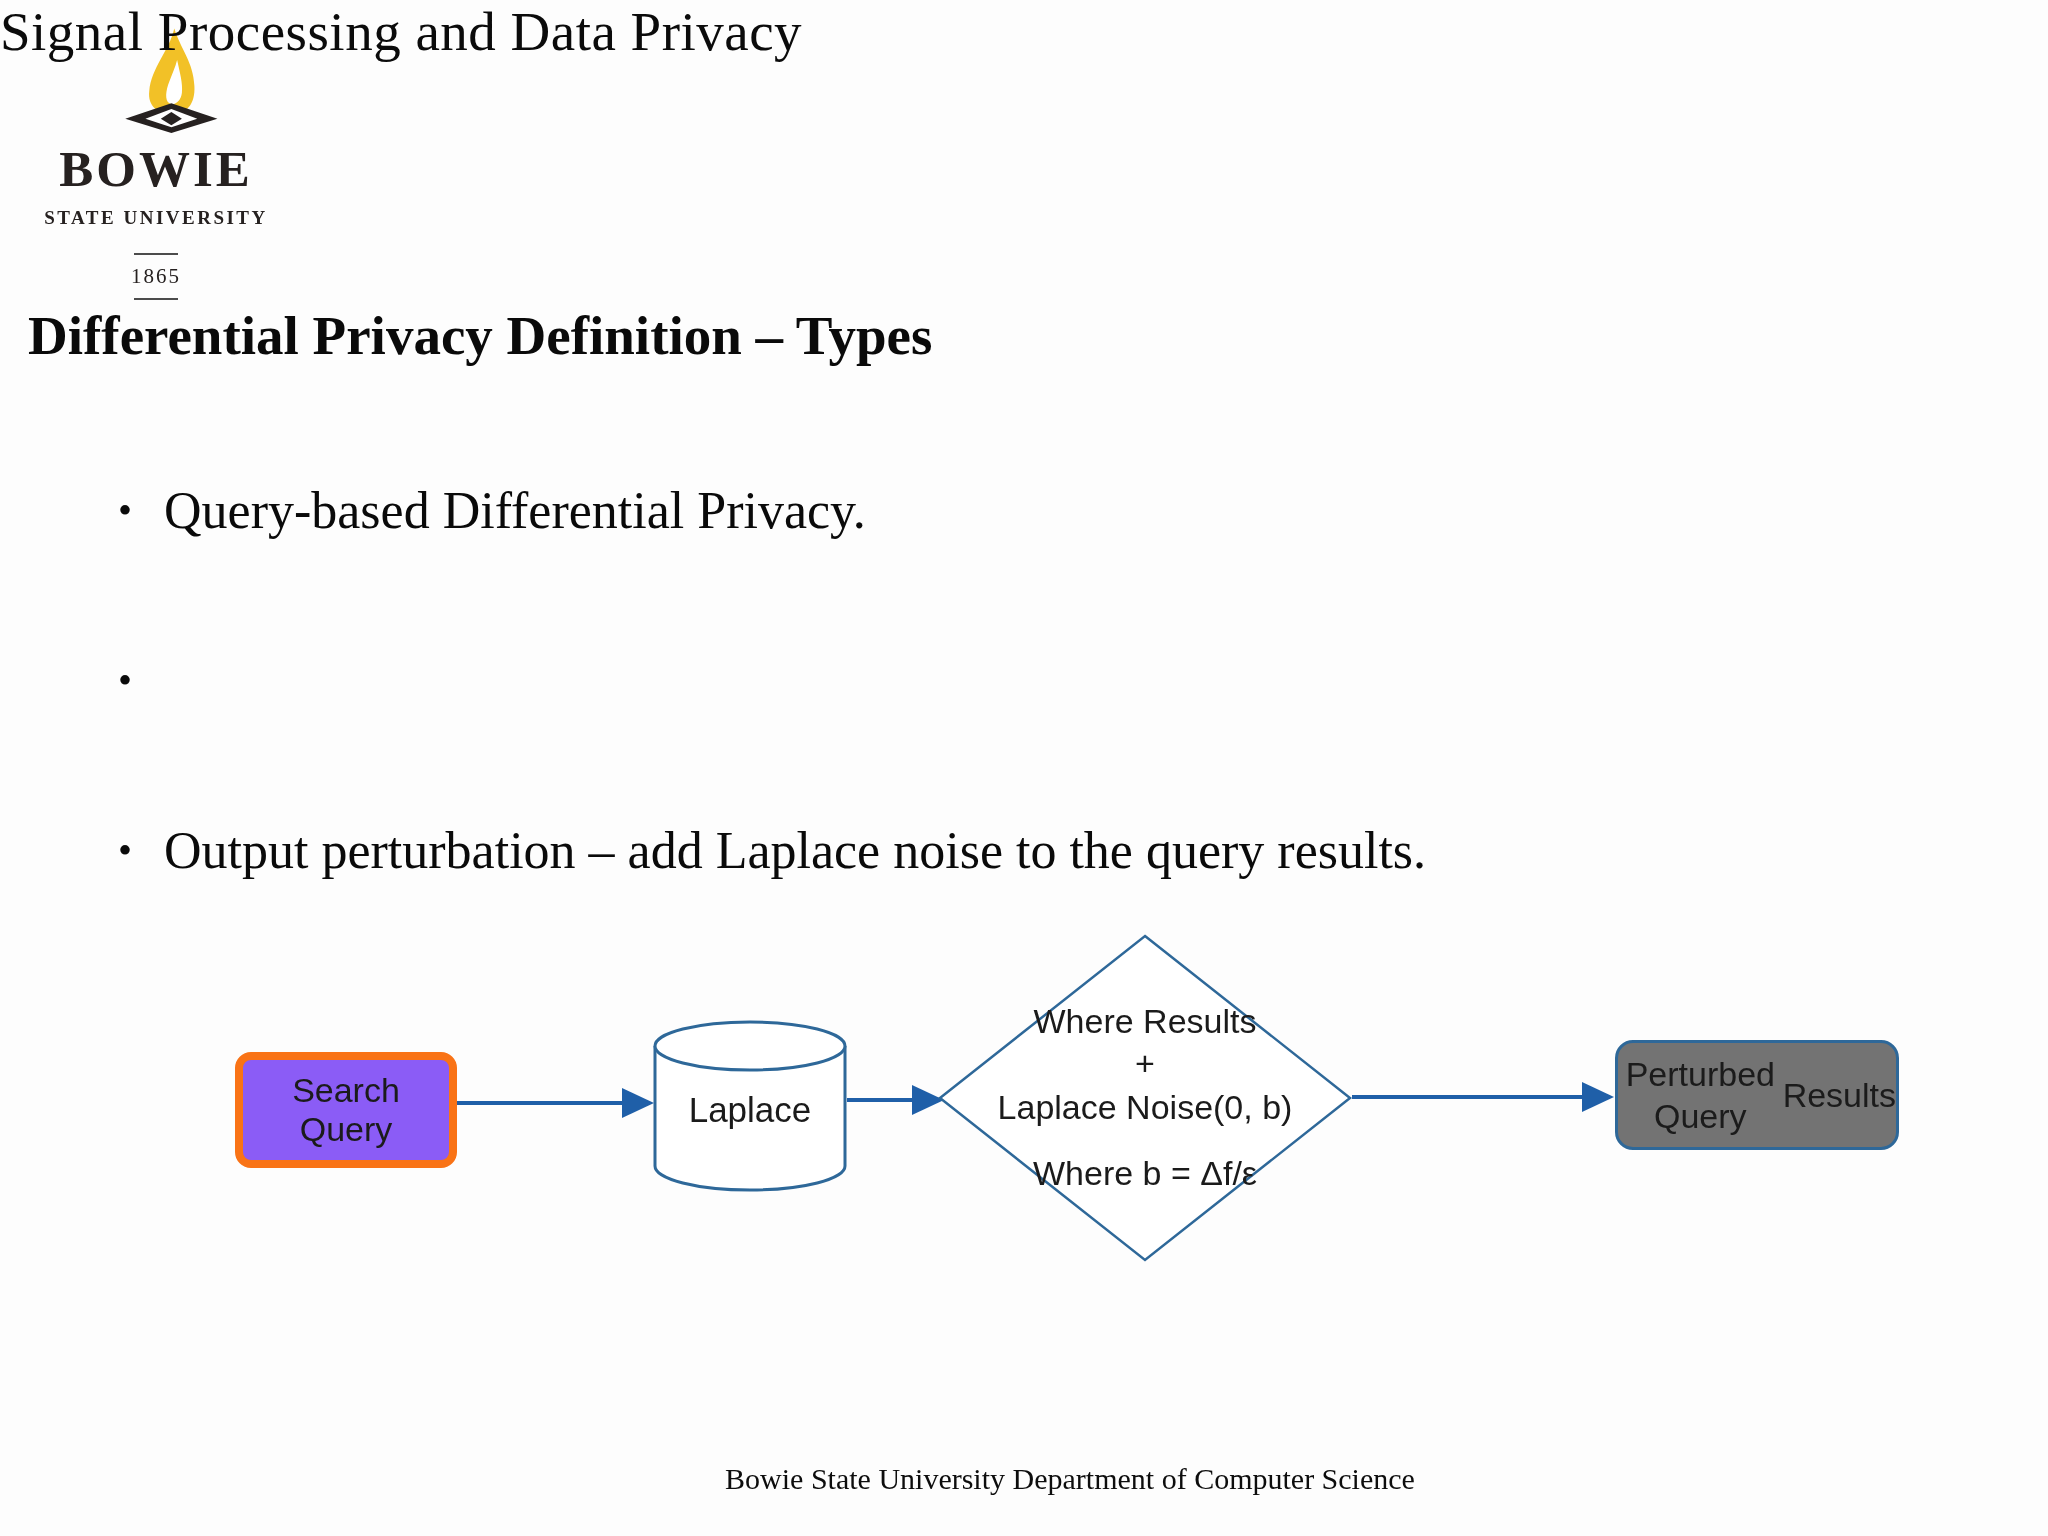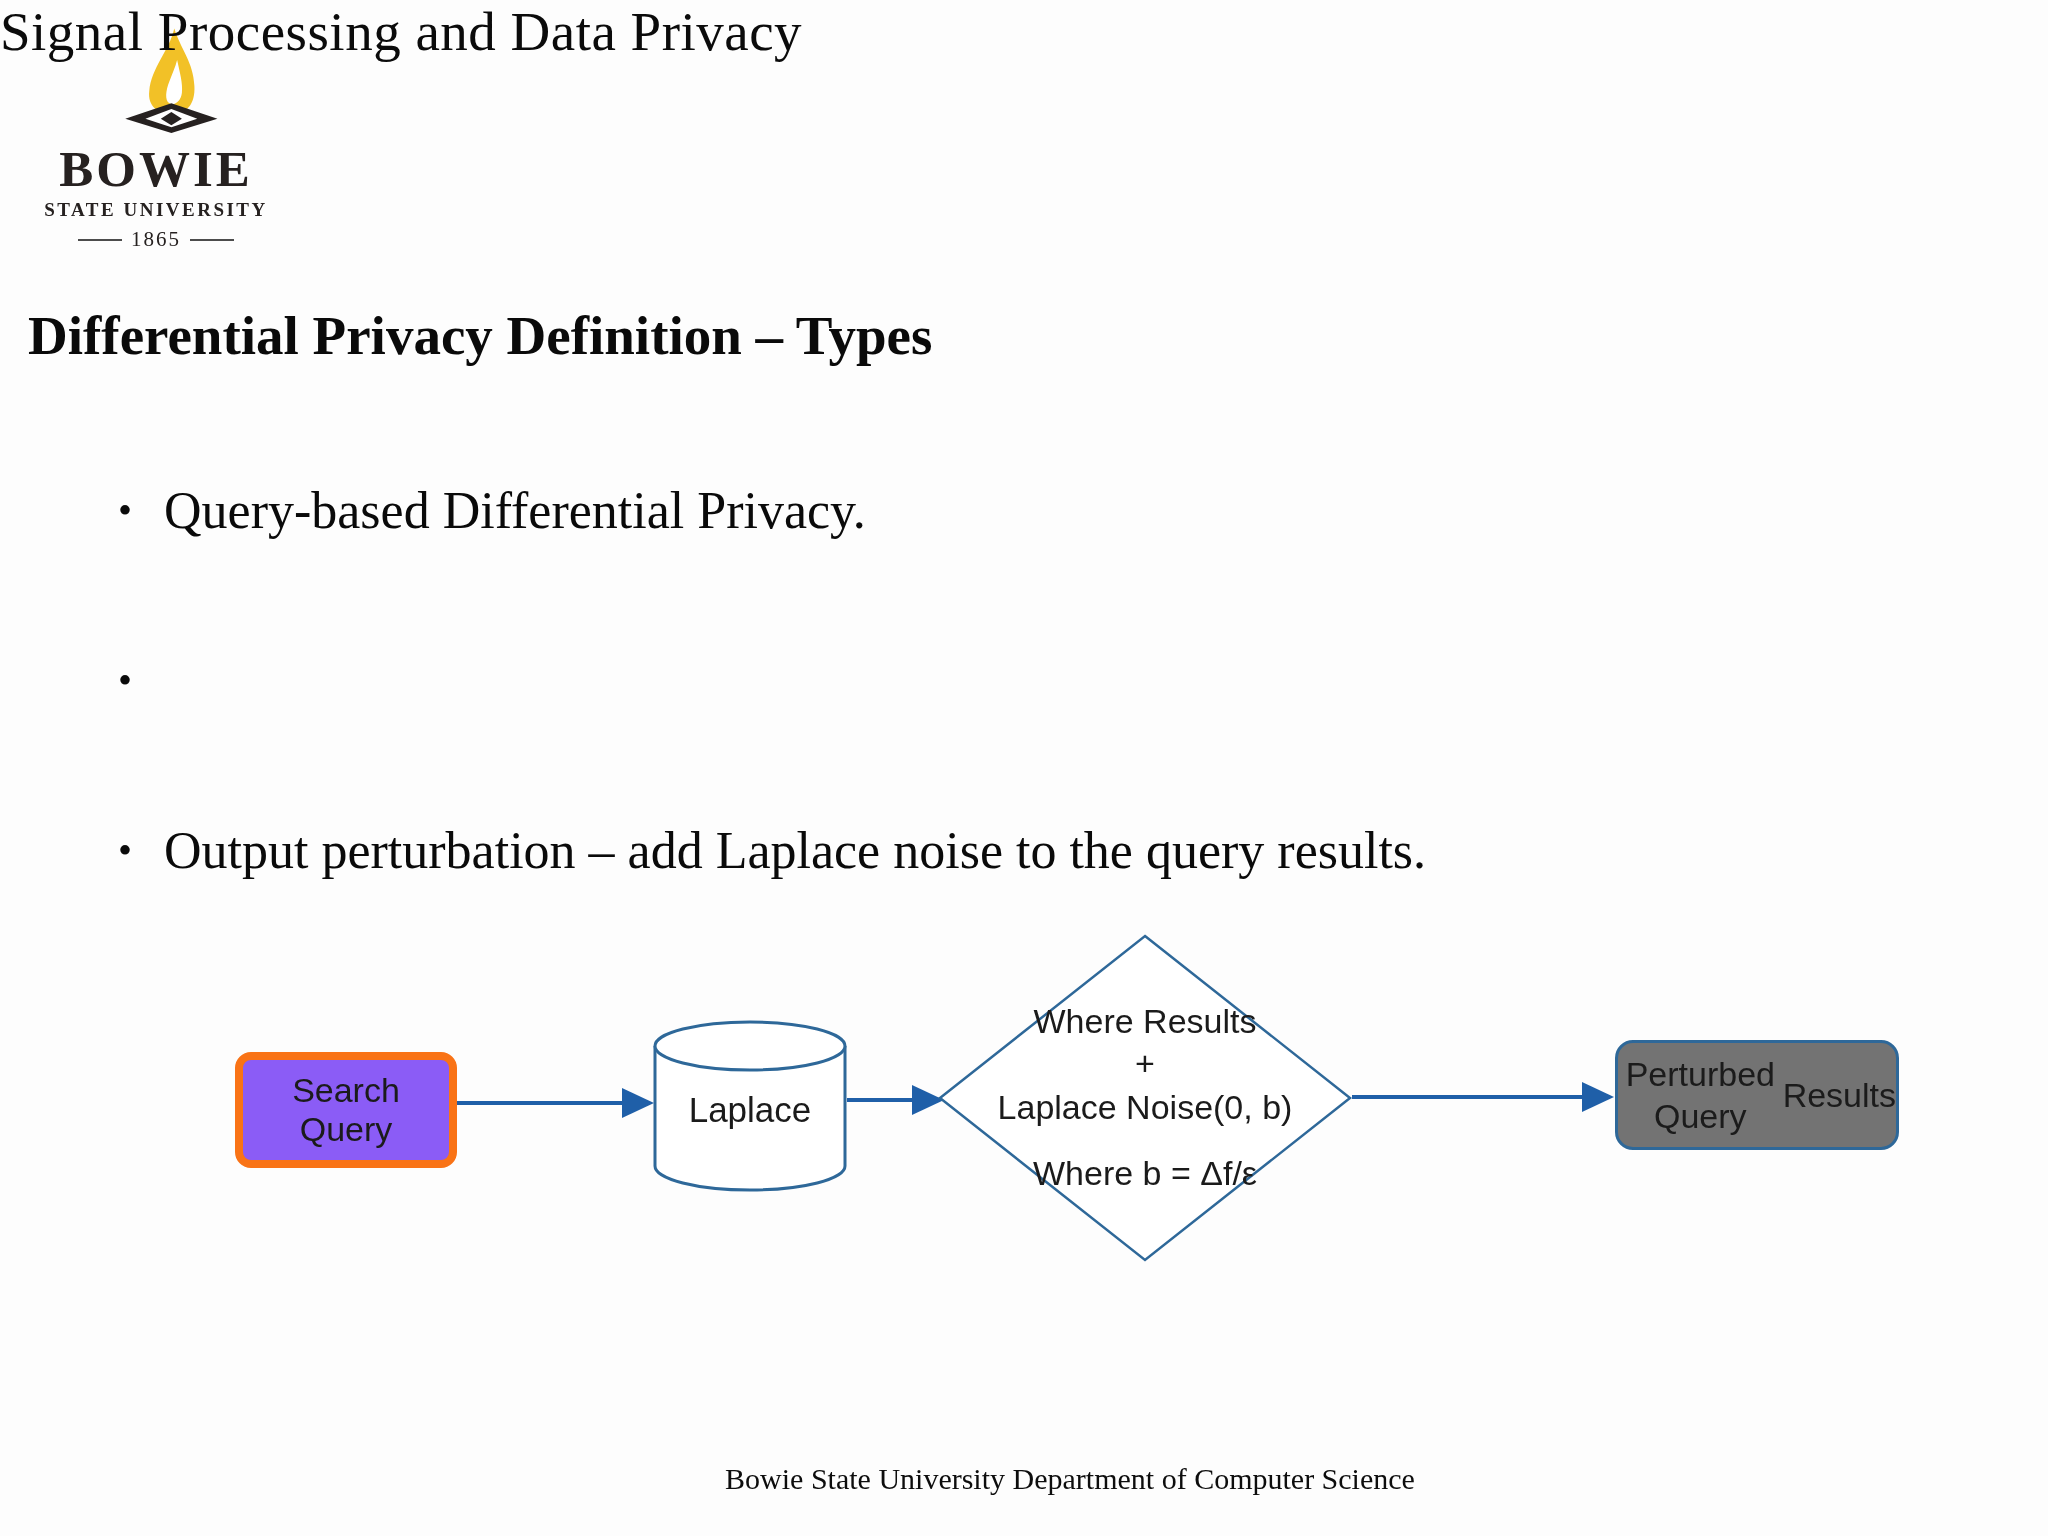--- a/index.html
+++ b/index.html
@@ -23,25 +23,25 @@
 
   
   .logo{ left:40px; top:14px; width:232px; text-align:center; }
   .logo-art{ display:block; margin:0 auto; }
   .logo-wordmark{
     font-size:51px; font-weight:700; letter-spacing:3px;
     color:#262120; line-height:1; margin-top:10px;
   }
   .logo-sub{
     font-size:19px; font-weight:600; letter-spacing:2.5px;
-    color:#262120; margin-top:4px;
+    color:#262120; margin-top:12px;
   }
   .logo-year-row{
     display:flex; align-items:center; justify-content:center;
-    gap:9px; margin-top:6px;
+    gap:9px; margin-top:24px;flex-direction:column;
   }
   .logo-rule{ width:44px; height:2px; background:#4c4c4c; }
   .logo-year{ font-size:21px; color:#262120; letter-spacing:2px; }
 
   
   .heading{
     left:28px; top:304px;
     font-size:55px; font-weight:700;
     color:#0a0a0a;
     letter-spacing:0px;

